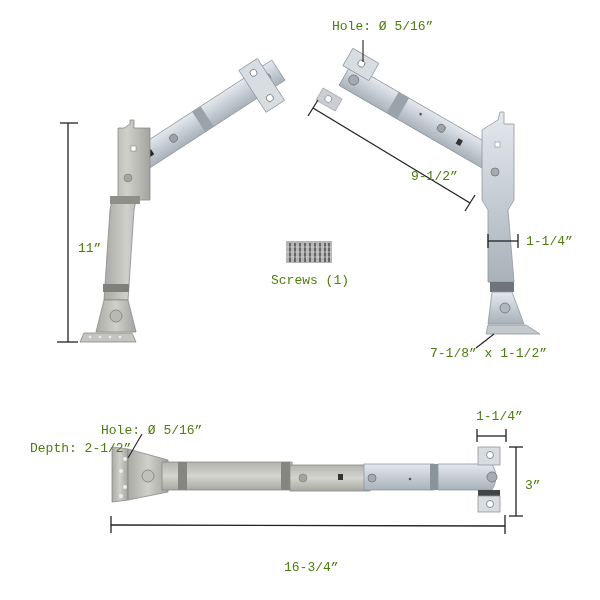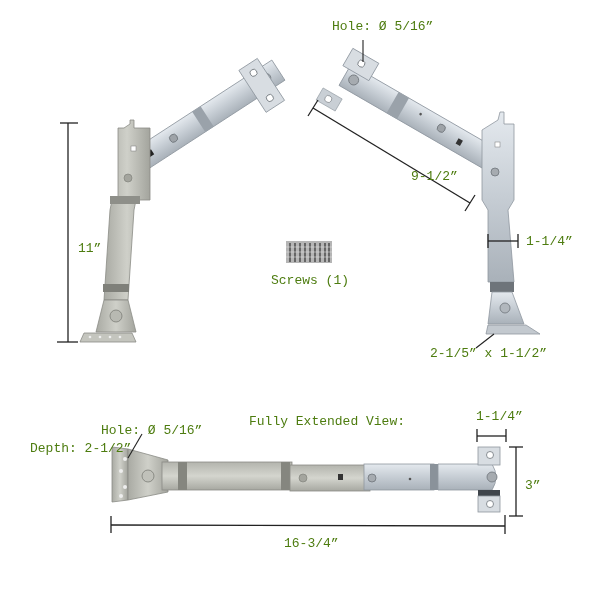--- a/index.html
+++ b/index.html
@@ -188,23 +188,22 @@
       <line x1="111" y1="516" x2="111" y2="533"></line>
       <line x1="505" y1="515" x2="505" y2="534"></line>
     </g>
   </svg>
 
   <div class="label" style="left:34px; top:242px;margin-left:44px;">11”</div>
 
   <div class="label" style="left:332px; top:20px;">Hole: Ø 5/16”</div>
   <div class="label" style="left:367px; top:170px;margin-left:44px;">9-1/2”</div>
   <div class="label" style="left:526px; top:235px;">1-1/4”</div>
-  <div class="label" style="left:430px; top:347px;">2-1/5” x 1-1/2”</div>
+  <div class="label" style="left:430px; top:347px;">7-1/8” x 1-1/2”</div>
 
   <div class="label" style="left:271px; top:274px;">Screws (1)</div>
 
-  <div class="label" style="left:249px; top:415px;">Fully Extended View:</div>
   <div class="label" style="left:101px; top:424px;">Hole: Ø 5/16”</div>
   <div class="label" style="left:30px; top:442px;">Depth: 2-1/2”</div>
   <div class="label" style="left:476px; top:410px;">1-1/4”</div>
   <div class="label" style="left:525px; top:479px;">3”</div>
-  <div class="label" style="left:284px; top:537px;">16-3/4”</div>
+  <div class="label" style="left:284px; top:561px;">16-3/4”</div>
 </div>
 
 </body></html>

